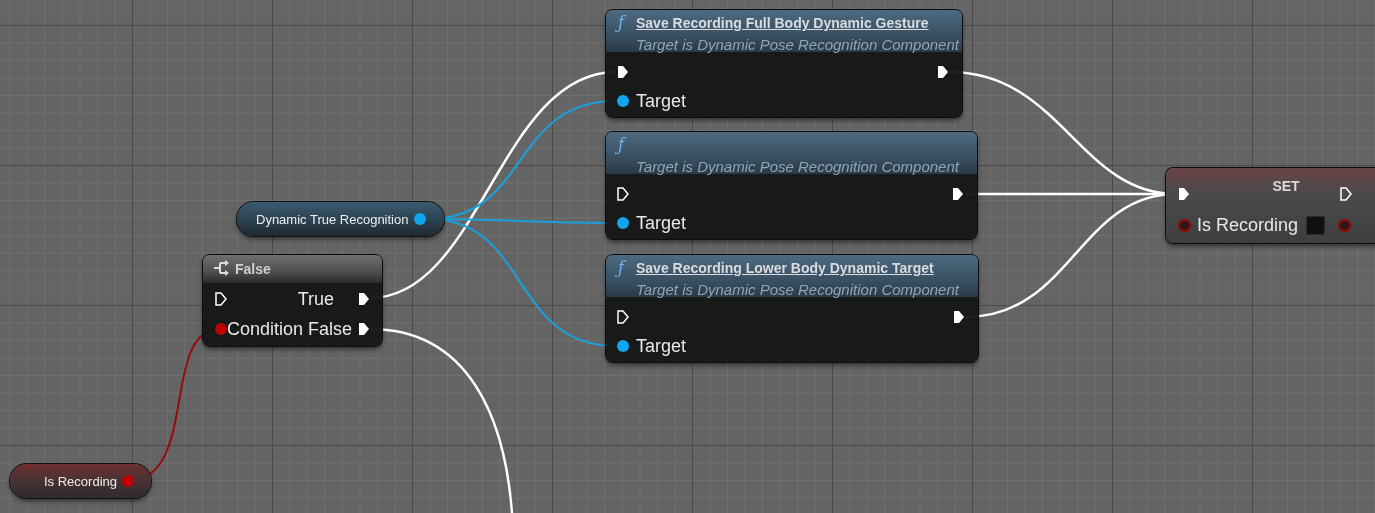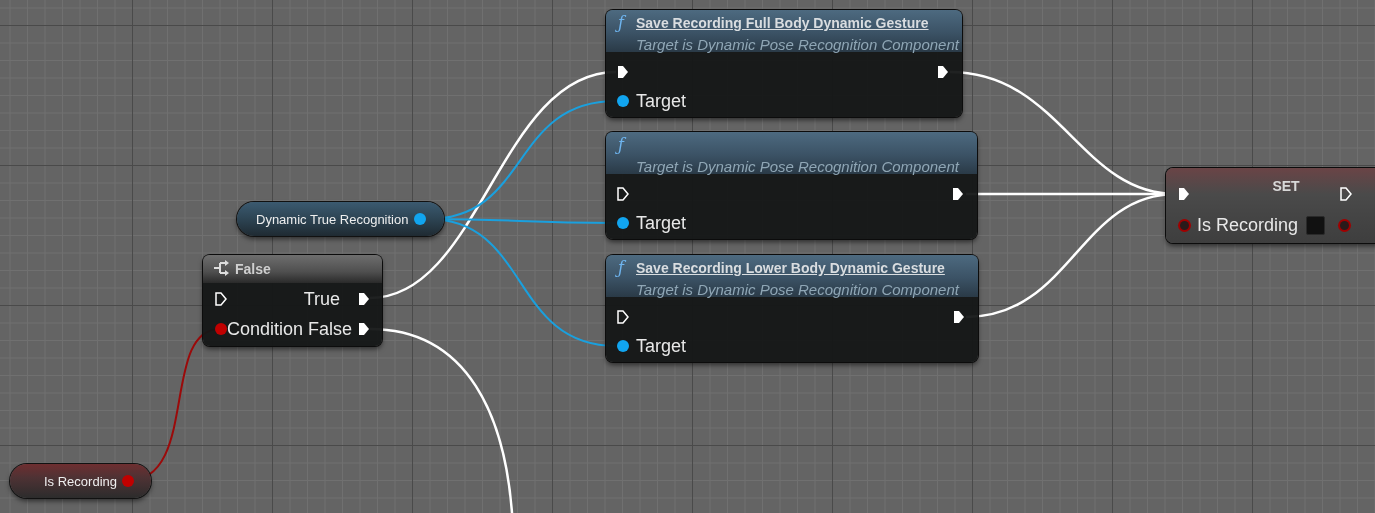--- a/index.html
+++ b/index.html
@@ -107,21 +107,21 @@
   </div>
   <div class="pin-row" style="left:11px;top:81px;gap:7px;">
     <span class="data-pin pin-blue"></span>
     <span class="pin-label">Target</span>
   </div>
 </div>
 
 <div class="node" style="left:606px;top:255px;width:372px;height:107px;">
   <div class="fn-header">
     <span class="fn-icon">ƒ</span>
-    <span class="fn-title">Save Recording Lower Body Dynamic Gesture</span>
+    <span class="fn-title">Save Recording Lower Body Dynamic Target</span>
     <span class="fn-sub">Target is Dynamic Pose Recognition Component</span>
   </div>
   <div class="pin-row" style="left:11px;top:52px;">
     <svg class="exec-pin" viewBox="0 0 12 14">
         <path d="M1,1 H6 L11,7 L6,13 H1 Z" fill="none" stroke="#fff" stroke-width="1.5"></path>
       </svg>
   </div>
   <div class="pin-row" style="left:347px;top:52px;">
     <svg class="exec-pin" viewBox="0 0 12 14">
         <path d="M1,1 H6 L11,7 L6,13 H1 Z" fill="#fff"></path>
@@ -170,21 +170,21 @@
   </div>
   <div class="pin-row" style="left:12px;top:34px;">
     <svg class="exec-pin" viewBox="0 0 12 14">
         <path d="M1,1 H6 L11,7 L6,13 H1 Z" fill="none" stroke="#fff" stroke-width="1.5"></path>
       </svg>
   </div>
   <div class="pin-row" style="left:12px;top:64px;">
     <span class="data-pin pin-red"></span>
     <span class="pin-label">Condition</span>
   </div>
-  <div class="pin-row" style="right:12px;top:34px;gap:18px;">
+  <div class="pin-row" style="right:12px;top:34px;gap:24px;">
     <span class="pin-label">True</span>
     <svg class="exec-pin" viewBox="0 0 12 14">
         <path d="M1,1 H6 L11,7 L6,13 H1 Z" fill="#fff"></path>
       </svg>
   </div>
   <div class="pin-row" style="right:12px;top:64px;gap:6px;margin-left:34px;">
     <span class="pin-label">False</span>
     <svg class="exec-pin" viewBox="0 0 12 14">
         <path d="M1,1 H6 L11,7 L6,13 H1 Z" fill="#fff"></path>
       </svg>

